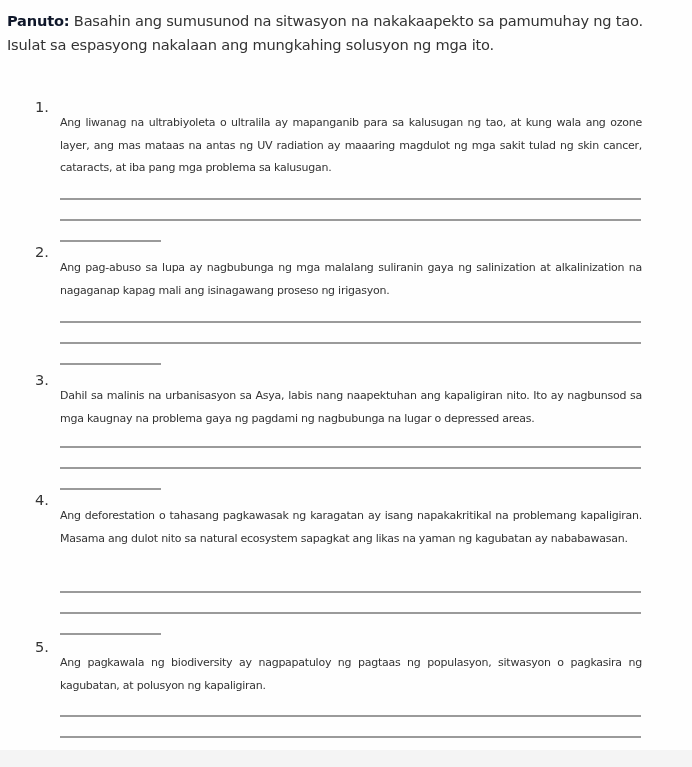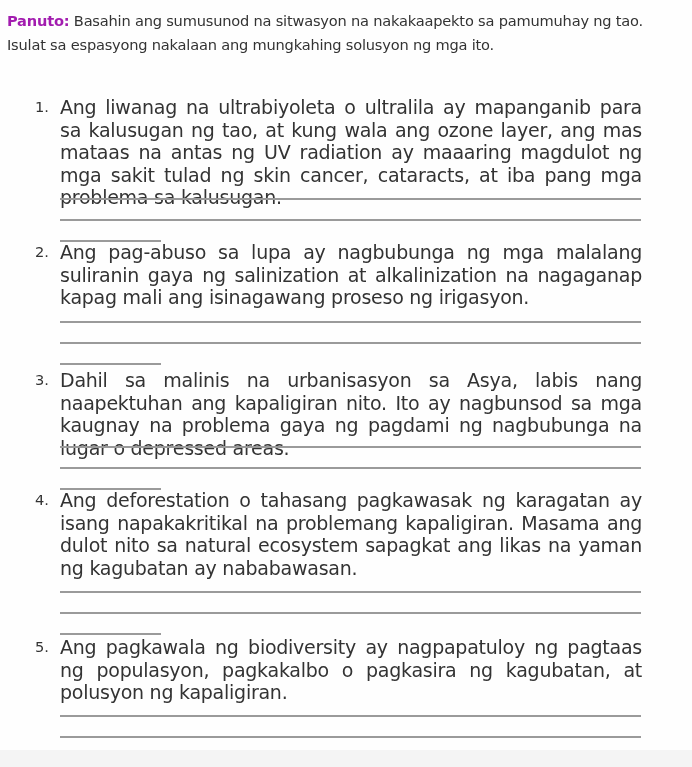--- a/index.html
+++ b/index.html
@@ -10,29 +10,29 @@
     color: #333333;
     position: relative;
   }
   .page { position: absolute; left: 0; top: 0; width: 692px; height: 750px; background: #fefefe; }
   .band { position: absolute; left: 0; top: 750px; width: 692px; height: 17px; background: #f4f4f4; }
   .instructions {
     position: absolute; left: 7px; top: 9px; width: 636px;
     font-size: 14.6px; line-height: 23.5px; letter-spacing: -0.2px;
     text-align: justify; text-align-last: left;
   }
-  .instructions .label { font-weight: bold; color: #a21caf; }
+  .instructions .label { font-weight: bold; color: #0f172a; }
   .item { position: absolute; left: 0; width: 692px; }
   .item .num {
     position: absolute; left: 35px; top: 0;
     font-size: 14.6px; line-height: 22.5px;
   }
   .item .text {
-    position: absolute; left: 60px; top: 0; width: 582px;
-    font-size: 19px; line-height: 22.5px; letter-spacing: -0.25px;
+    position: absolute; left: 60px; top: 16px; width: 582px;
+    font-size: 11px; line-height: 22.5px; letter-spacing: -0.25px;
     text-align: justify; text-align-last: left;
   }
   .rule {
     position: absolute; left: 60px; width: 581px; height: 2px;
     background: #9a9a9a;
   }
   .rule.short { width: 101px; }
 </style>
 </head>
 <body>
@@ -70,20 +70,20 @@
   <div class="item" style="top:489px;">
     <span class="num">4.</span>
     <div class="text">Ang deforestation o tahasang pagkawasak ng karagatan ay isang napakakritikal na problemang kapaligiran. Masama ang dulot nito sa natural ecosystem sapagkat ang likas na yaman ng kagubatan ay nababawasan.</div>
   </div>
   <div class="rule" style="top:591px;"></div>
   <div class="rule" style="top:612px;"></div>
   <div class="rule short" style="top:633px;"></div>
 
   <div class="item" style="top:636px;">
     <span class="num">5.</span>
-    <div class="text">Ang pagkawala ng biodiversity ay nagpapatuloy ng pagtaas ng populasyon, pagkakalbo o pagkasira ng kagubatan, at polusyon ng kapaligiran.</div>
+    <div class="text">Ang pagkawala ng biodiversity ay nagpapatuloy ng pagtaas ng populasyon, sitwasyon o pagkasira ng kagubatan, at polusyon ng kapaligiran.</div>
   </div>
   <div class="rule" style="top:715px;"></div>
   <div class="rule" style="top:736px;"></div>
 
 </div>
 
 <div class="band"></div>
 
 </body></html>

